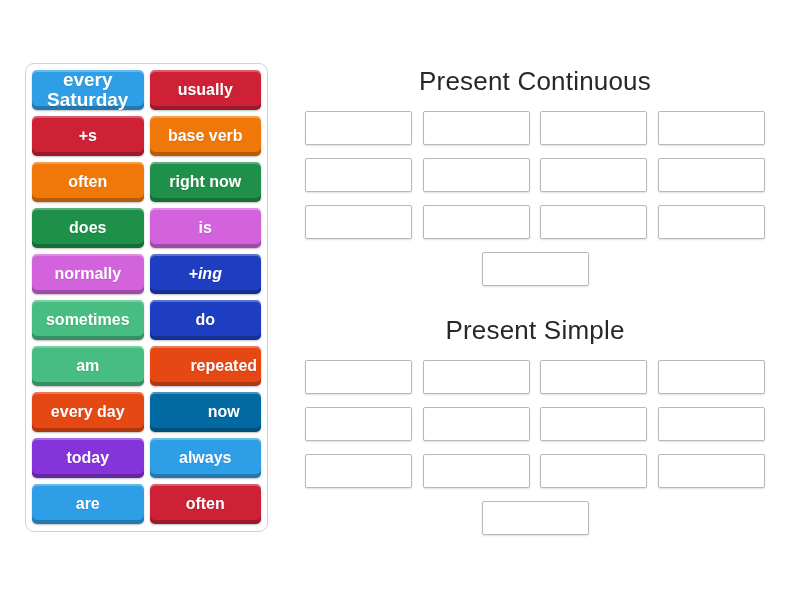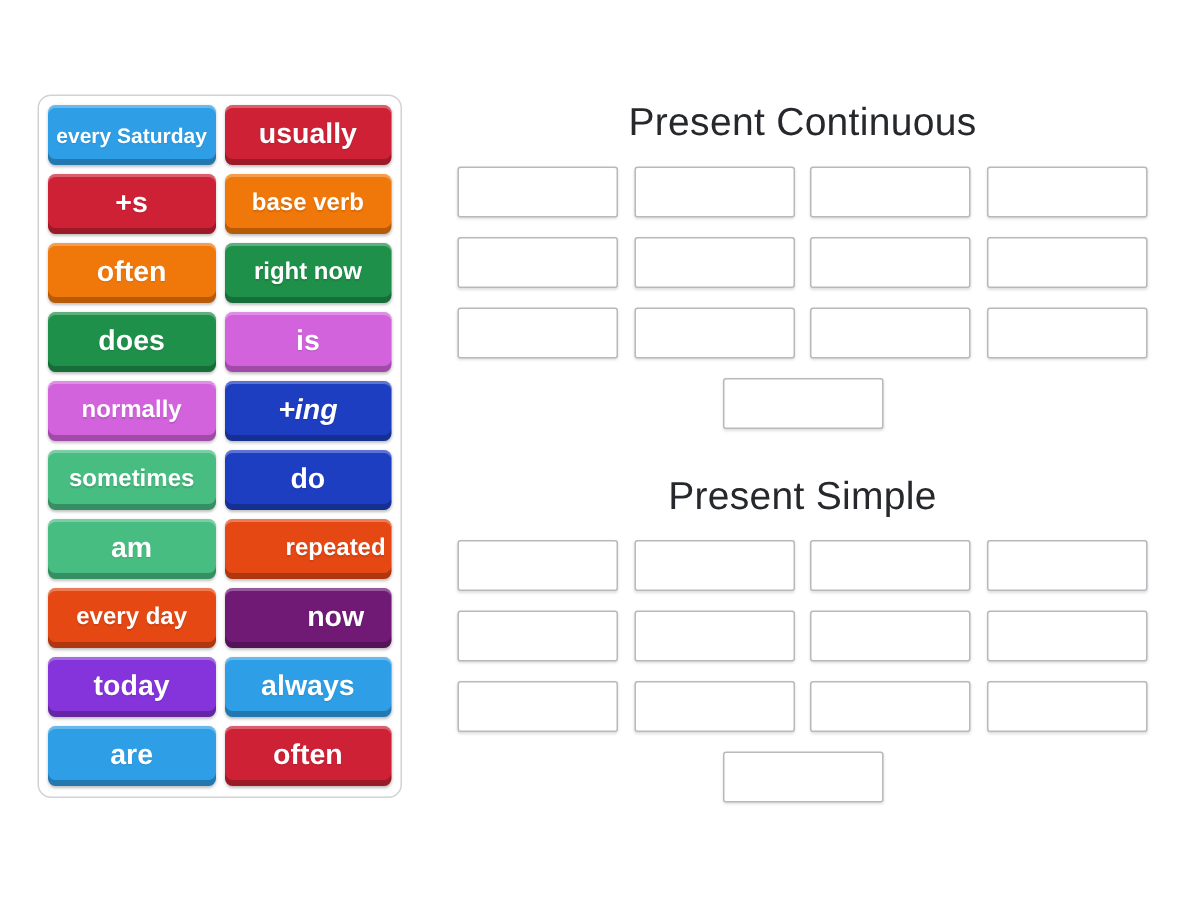--- a/index.html
+++ b/index.html
@@ -8,30 +8,30 @@
     font-family:"Liberation Sans","DejaVu Sans",sans-serif;
   }
   
   .tile-panel{
     position:absolute;left:25px;top:63px;width:243px;height:469px;
     box-sizing:border-box;border:1px solid #d2d2d6;border-radius:9px;
     background:#fff;padding:6px;
     display:grid;grid-template-columns:1fr 1fr;gap:6px;grid-auto-rows:40px;
   }
   .tile{
-    border-radius:5px;color:#ffffff;font-weight:bold;font-size:19px;line-height:1.05;
+    border-radius:5px;color:#ffffff;font-weight:bold;font-size:16px;line-height:1.05;
     display:flex;align-items:center;justify-content:center;text-align:center;
     padding:0 3px;box-sizing:border-box;cursor:pointer;user-select:none;
     box-shadow:inset 0 2px 0 rgba(255,255,255,.28),
                inset 0 -4px 0 rgba(0,0,0,.24),
                0 1px 2px rgba(0,0,0,.25);
     text-shadow:0 1px 1px rgba(0,0,0,.12);
   }
   .tile.mid{font-size:16px;}
-  .tile.small{font-size:14px;}
+  .tile.small{font-size:19px;}
   
   .group{position:absolute;left:305px;width:460px;}
   .group-title{
     margin:0;font-size:26px;font-weight:400;color:#26282c;
     line-height:38px;text-align:center;letter-spacing:.2px;
   }
   .slots{margin-top:11px;}
   .slot-row{
     display:flex;justify-content:space-between;height:34px;margin-bottom:13px;
   }
@@ -56,21 +56,21 @@
       <div class="tile mid" style="background: rgb(31, 144, 73);">right now</div>
       <div class="tile" style="background: rgb(31, 144, 73);">does</div>
       <div class="tile" style="background: rgb(210, 99, 220);">is</div>
       <div class="tile mid" style="background: rgb(210, 99, 220);">normally</div>
       <div class="tile" style="background: rgb(30, 62, 194); font-style: italic;">+ing</div>
       <div class="tile mid" style="background: rgb(71, 189, 129);">sometimes</div>
       <div class="tile" style="background: rgb(30, 62, 194);">do</div>
       <div class="tile" style="background: rgb(71, 189, 129);">am</div>
       <div class="tile mid" style="background: rgb(230, 72, 20); padding-left: 40px;">repeated</div>
       <div class="tile mid" style="background: rgb(230, 72, 20);">every day</div>
-      <div class="tile" style="background: #701a75; padding-left: 40px;">now</div>
+      <div class="tile" style="background: #0369a1; padding-left: 40px;">now</div>
       <div class="tile" style="background: rgb(133, 51, 219);">today</div>
       <div class="tile" style="background: rgb(46, 159, 230);">always</div>
       <div class="tile" style="background: rgb(46, 159, 230);">are</div>
       <div class="tile" style="background: rgb(206, 33, 53);">often</div>
     </div>
 
   <section class="group" style="top:62px">
     <h2 class="group-title">Present Continuous</h2>
     <div class="slots">
         <div class="slot-row">

